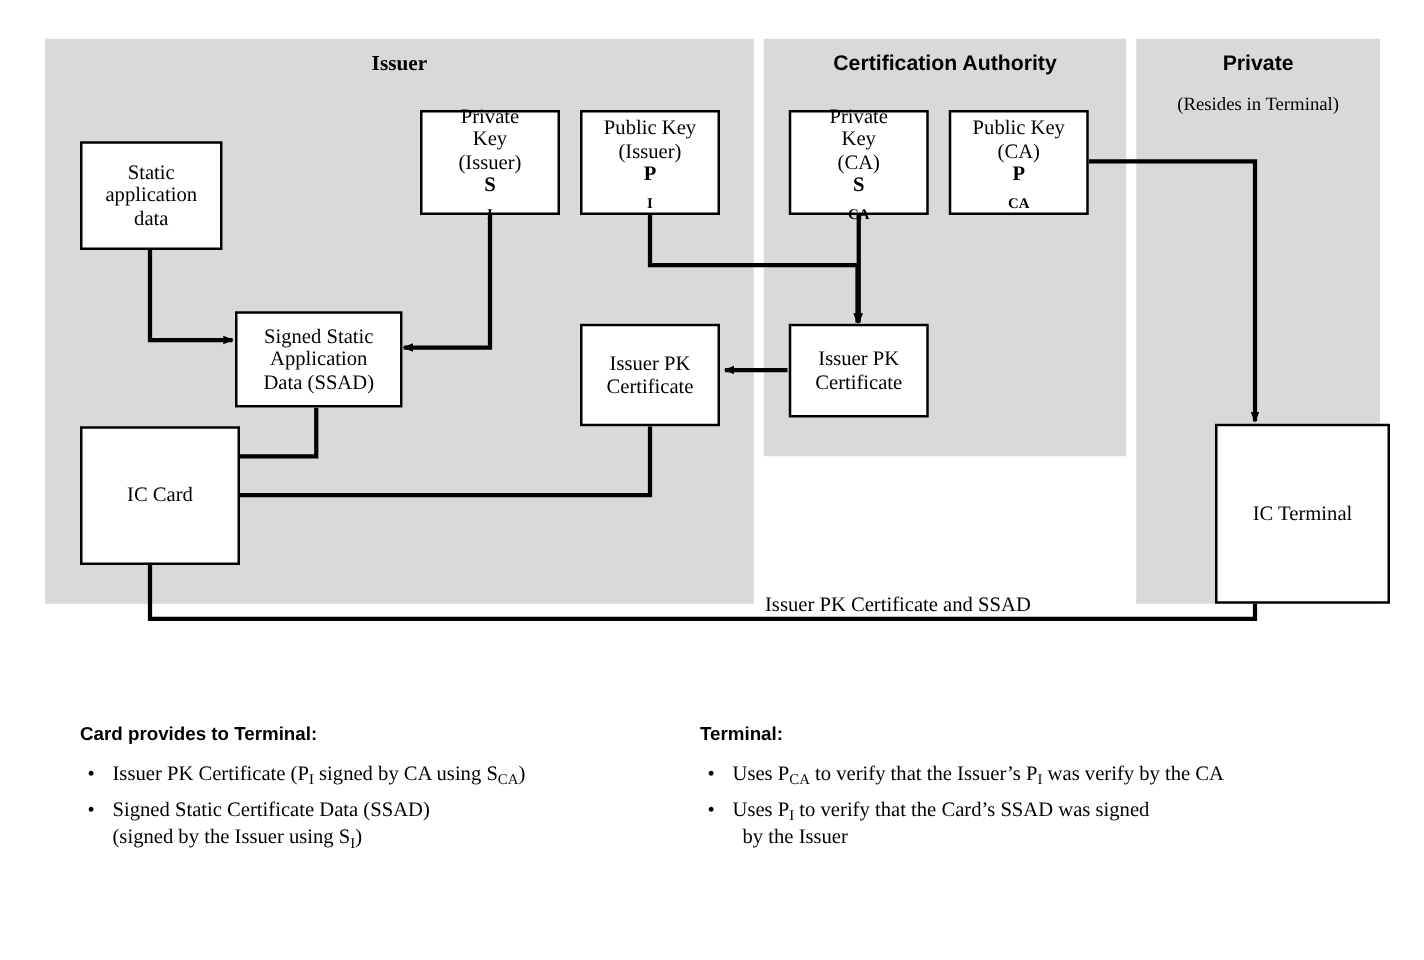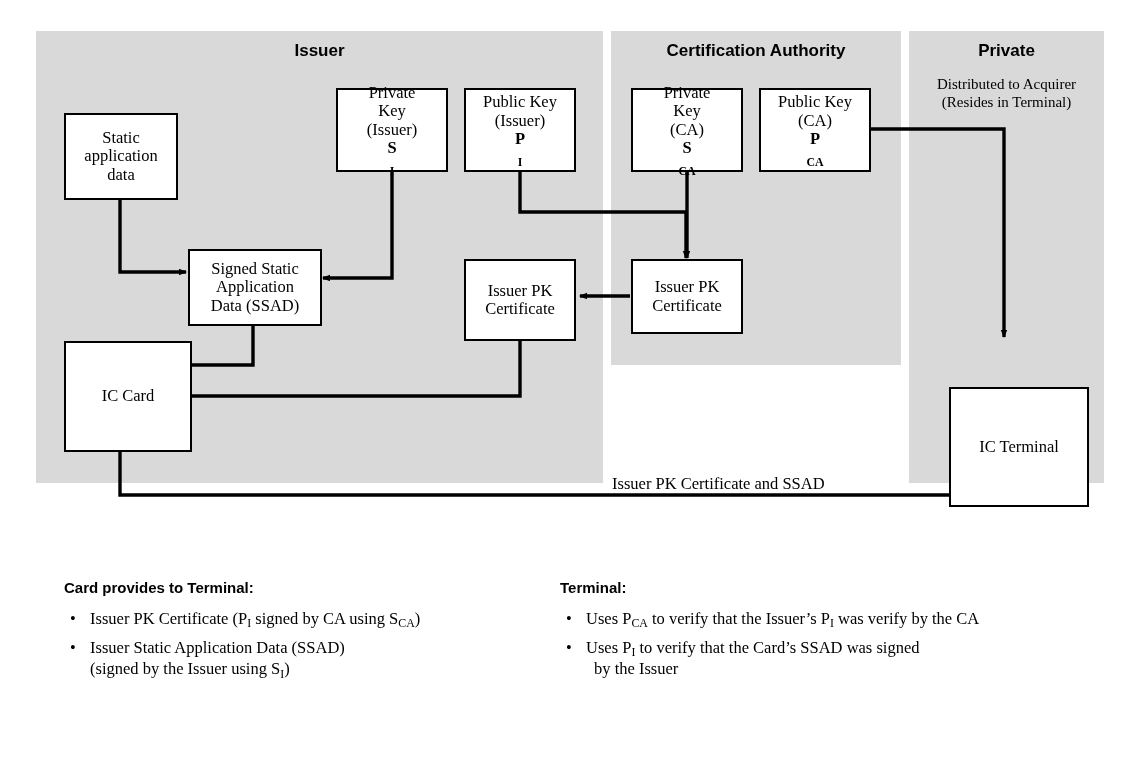--- a/index.html
+++ b/index.html
@@ -92,26 +92,25 @@
 </style>
 </head>
 <body>
 
 <div id="stage">
 
   <div class="panel" style="left:36px; top:31px; width:567px; height:452px;"></div>
   <div class="panel" style="left:611px; top:31px; width:290px; height:334px;"></div>
   <div class="panel" style="left:909px; top:31px; width:195px; height:452px;"></div>
 
-  <div class="panel-title" style="left:36px; top:41px; width:567px;">Issuer</div>
+  <div class="panel-title" style="left:36px; top:41px; width:567px;font-family:Liberation Serif, serif;">Issuer</div>
   <div class="panel-title" style="left:611px; top:41px; width:290px;">Certification Authority</div>
   <div class="panel-title" style="left:909px; top:41px; width:195px;">Private</div>
 
   <div class="note" style="left:909px; top:75px; width:195px;">
-    <div>Distributed to Acquirer</div>
     <div>(Resides in Terminal)</div>
   </div>
 
   <svg class="arrows" viewBox="0 0 1139 768">
     <defs>
       <marker id="ah" markerWidth="9" markerHeight="9" refX="7.4" refY="3.4" orient="auto" markerUnits="userSpaceOnUse">
         <path d="M0,0 L8.5,3.4 L0,6.8 z" fill="#000"></path>
       </marker>
     </defs>
     <g stroke="#000" stroke-width="3.4" fill="none" marker-end="url(#ah)">
@@ -197,38 +196,38 @@
       <span>Certificate</span>
     </div>
   </div>
 
   <div class="box" style="left:64px; top:341px; width:128px; height:111px;">
     <div>
       <span>IC Card</span>
     </div>
   </div>
 
-  <div class="box" style="left:949px; top:339px; width:140px; height:120px;margin-top:48px;">
+  <div class="box" style="left:972px; top:339px; width:140px; height:144px;">
     <div>
       <span>IC Terminal</span>
     </div>
   </div>
 
   <div class="edge-label" style="left:612px; top:474px;">Issuer PK Certificate and SSAD</div>
 
   <div class="legend-head" style="left:64px; top:579px;">Card provides to Terminal:</div>
 
   <div class="legend-item" style="left:90px; top:608px; width:440px;">
     <span class="bullet">•</span>
     <span><span>Issuer PK Certificate (P</span><sub>I</sub><span> signed by CA using S</span><sub>CA</sub><span>)</span></span>
   </div>
 
   <div class="legend-item" style="left:90px; top:637px; width:440px;">
     <span class="bullet">•</span>
-    <div>Issuer Static Application Data (SSAD)</div>
+    <div>Signed Static Certificate Data (SSAD)</div>
     <div><span>(signed by the Issuer using S</span><sub>I</sub><span>)</span></div>
   </div>
 
   <div class="legend-head" style="left:560px; top:579px;">Terminal:</div>
 
   <div class="legend-item" style="left:586px; top:608px; width:520px;">
     <span class="bullet">•</span>
     <span><span>Uses P</span><sub>CA</sub><span> to verify that the Issuer’s P</span><sub>I</sub><span>  was verify by the CA</span></span>
   </div>
 

